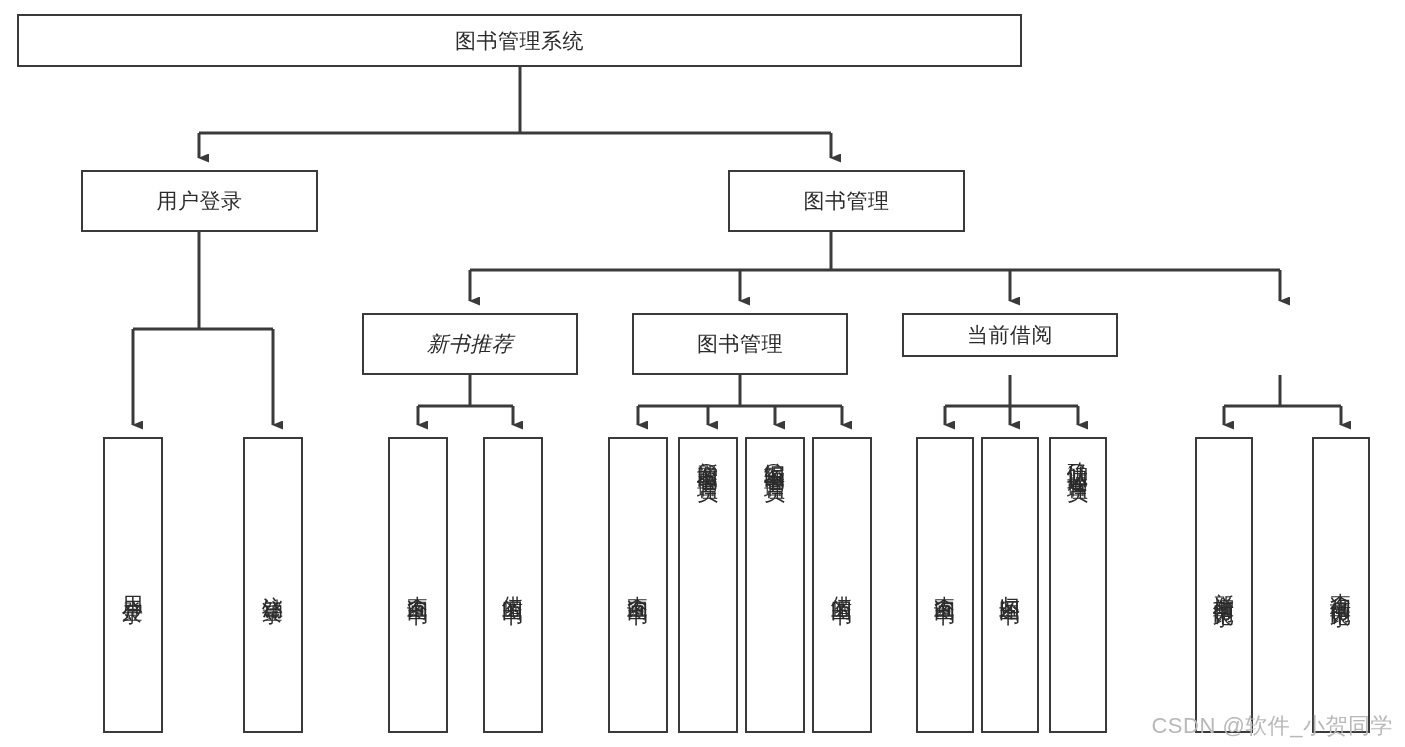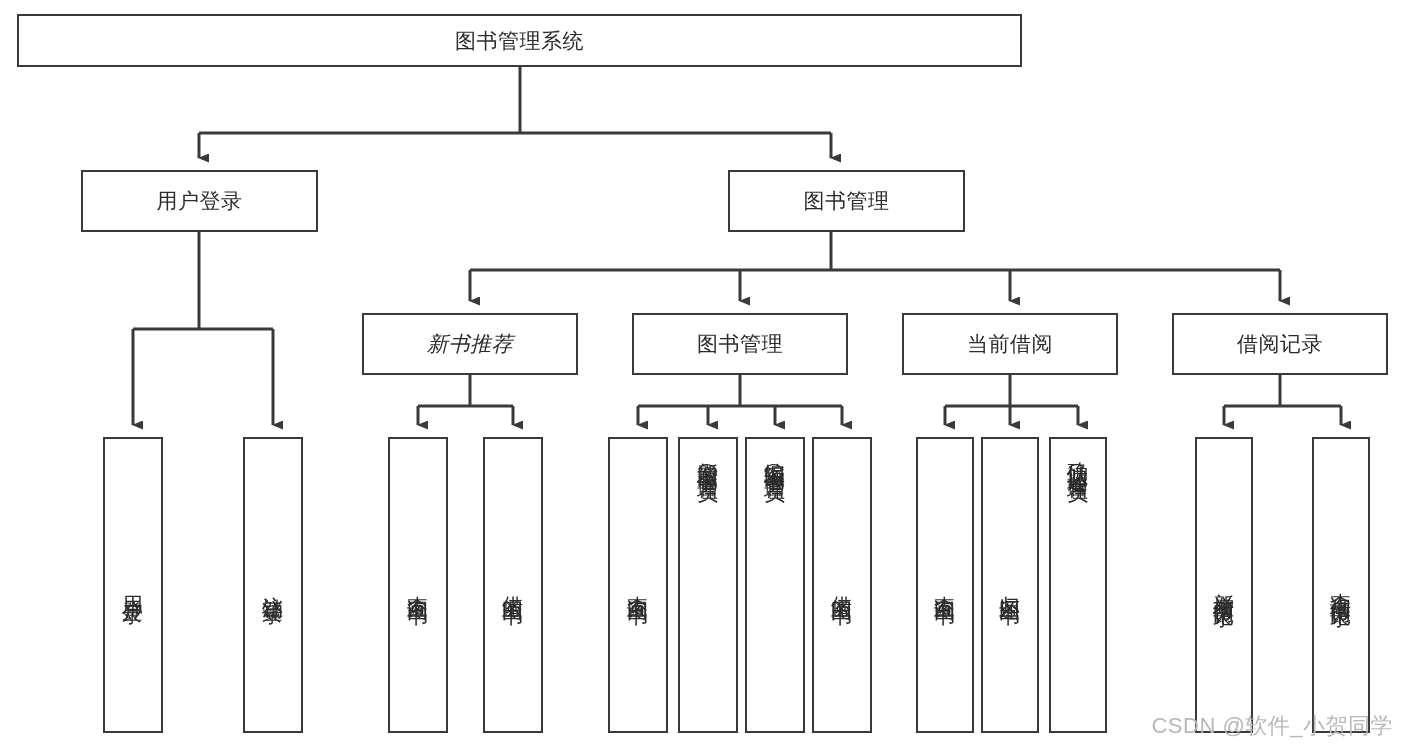--- a/index.html
+++ b/index.html
@@ -147,27 +147,24 @@
   </div>
 
   <div class="node horiz" style="left:362px; top:313px; width:216px; height:62px;font-style:italic;">
     <span class="label">新书推荐</span>
   </div>
 
   <div class="node horiz" style="left:632px; top:313px; width:216px; height:62px;">
     <span class="label">图书管理</span>
   </div>
 
-  <div class="node horiz" style="left:902px; top:313px; width:216px; height:62px;">
+  <div class="node horiz" style="left:902px; top:313px; width:216px; height:44px;">
     <span class="label">当前借阅</span>
   </div>
 
-  <div class="node horiz" style="left:1172px; top:313px; width:216px; height:62px;">
-    <span class="label">借阅记录</span>
-  </div>
 
   <div class="node leaf centered" style="left:103px; top:437px; width:60px; height:296px;">
     <span class="label">用户登录</span>
   </div>
 
   <div class="node leaf centered" style="left:243px; top:437px; width:60px; height:296px;">
     <span class="label">注销登录</span>
   </div>
 
   <div class="node leaf centered" style="left:388px; top:437px; width:60px; height:296px;">

